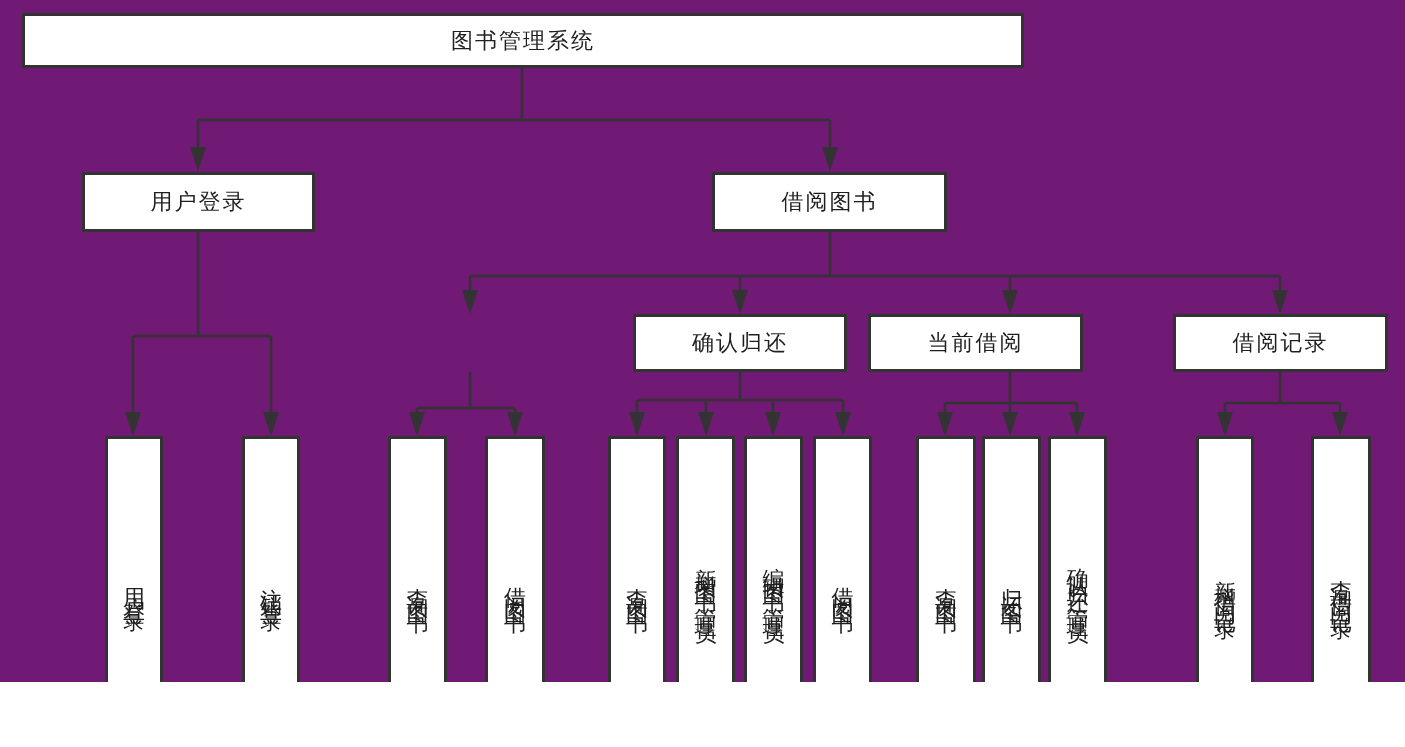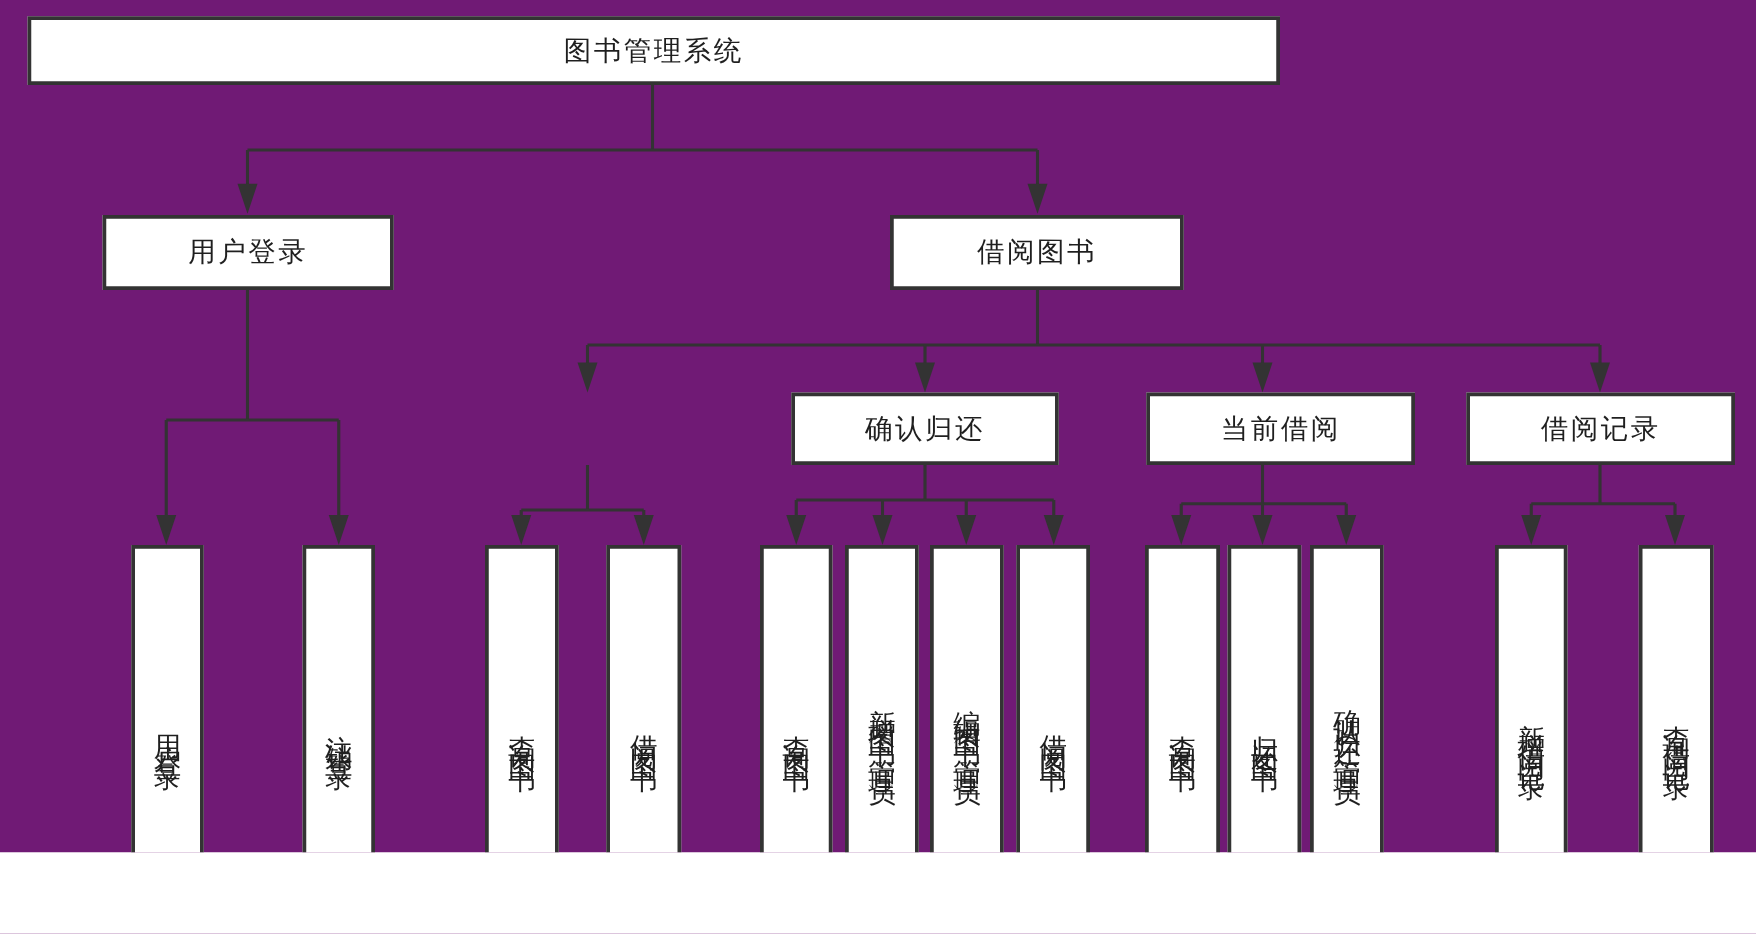--- a/index.html
+++ b/index.html
@@ -137,21 +137,21 @@
   <div class="node hnode" style="left:82px; top:172px; width:233px; height:60px;">
     <span>用户登录</span>
   </div>
   <div class="node hnode" style="left:712px; top:172px; width:235px; height:60px;">
     <span>借阅图书</span>
   </div>
 
   <div class="node hnode" style="left:633px; top:314px; width:214px; height:58px;">
     <span>确认归还</span>
   </div>
-  <div class="node hnode" style="left:917px; top:314px; width:215px; height:58px;">
+  <div class="node hnode" style="left:868px; top:314px; width:215px; height:58px;">
     <span>当前借阅</span>
   </div>
   <div class="node hnode" style="left:1173px; top:314px; width:215px; height:58px;">
     <span>借阅记录</span>
   </div>
 
   <div class="node vnode" style="left:105px; width:58px;">
     <span class="vtext">用户登录</span>
   </div>
   <div class="node vnode" style="left:242px; width:58px;">

